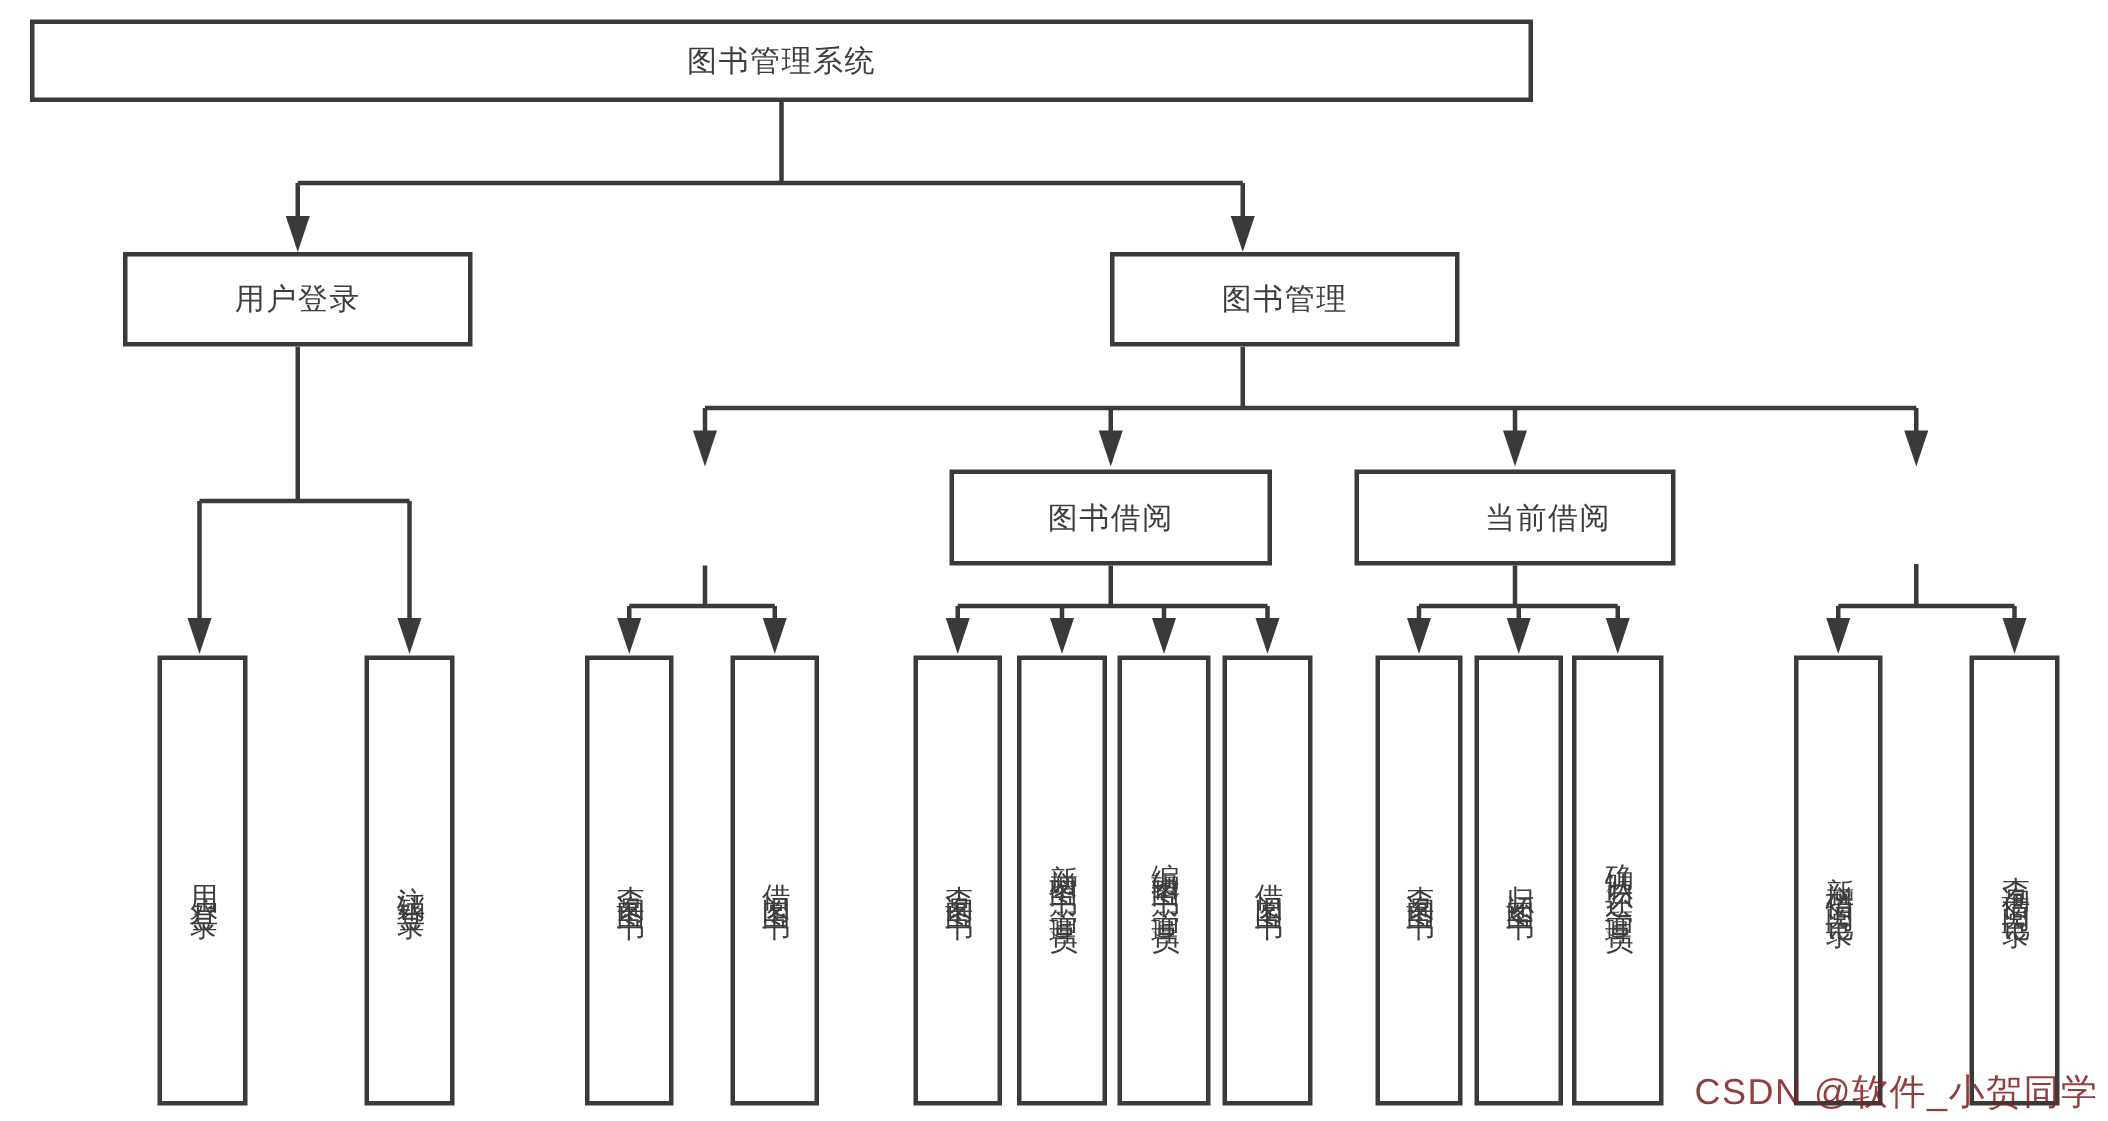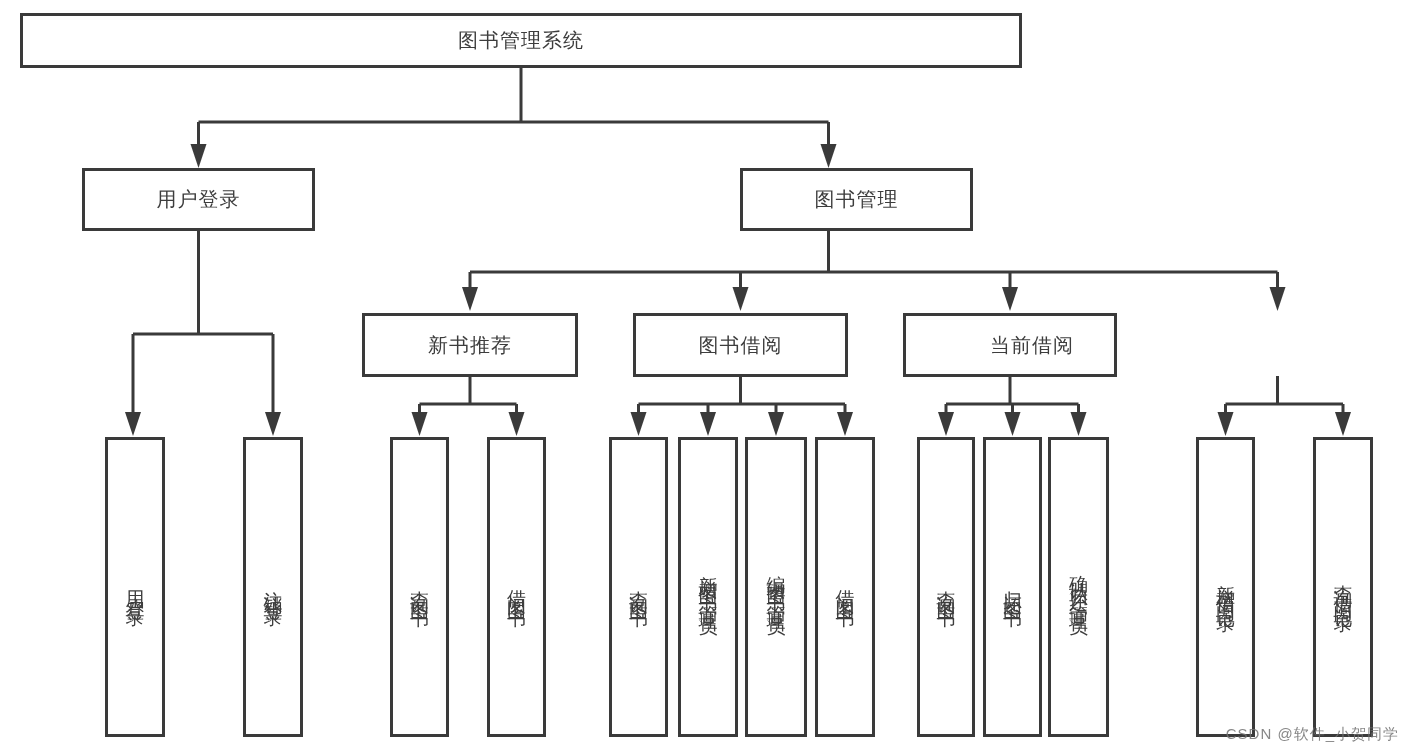--- a/index.html
+++ b/index.html
@@ -41,22 +41,22 @@
     text-orientation: mixed;
     font-size: 19px;
     letter-spacing: 6px;
     color: #3d3d3d;
     white-space: nowrap;
   }
   .watermark {
     position: absolute;
     right: 6px;
     bottom: 3px;
-    font-size: 15px;
-    color: #737373;
+    font-size: 24px;
+    color: #7f1d1d;
     opacity: 0.85;
     letter-spacing: 1px;
     z-index: 5;
     pointer-events: none;
   }
 </style>
 </head>
 <body>
 
 <div id="canvas">
@@ -112,23 +112,20 @@
     <span>图书管理系统</span>
   </div>
 
   <div class="node lvl2 hlabel" style="left:82px;">
     <span>用户登录</span>
   </div>
   <div class="node lvl2 hlabel" style="left:712px;margin-left:28px;">
     <span>图书管理</span>
   </div>
 
-  <div class="node lvl3 hlabel" style="left:362px;width:216px;">
-    <span>新书推荐</span>
-  </div>
   <div class="node lvl3 hlabel" style="left:633px;width:215px;">
     <span>图书借阅</span>
   </div>
   <div class="node lvl3 hlabel" style="left:903px;width:214px;padding-left:44px;">
     <span>当前借阅</span>
   </div>
 
   <div class="node leaf" style="left:105px;width:60px;">
     <span class="vtext">用户登录</span>
   </div>

